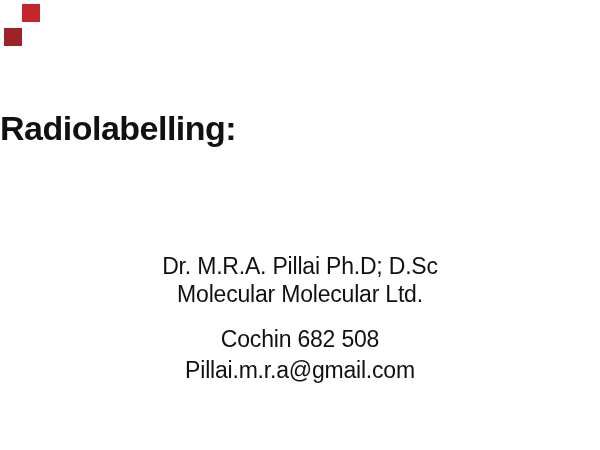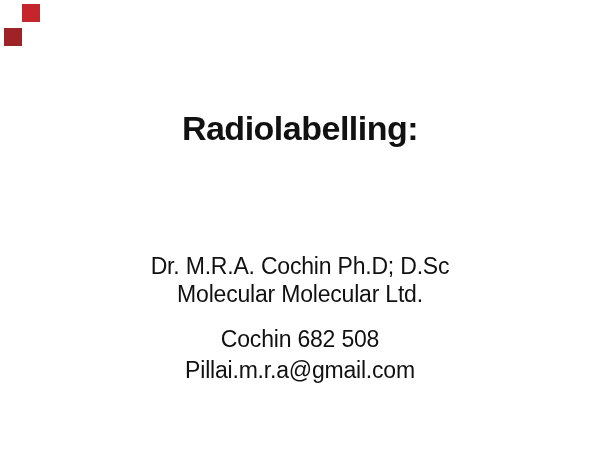--- a/index.html
+++ b/index.html
@@ -25,21 +25,21 @@
     height: 18px;
   }
   .corner-sq.upper { left: 22px; top: 4px; }
   .corner-sq.lower { left: 4px;  top: 28px; }
   .title {
     position: absolute;
     left: 0;
     right: 0;
     top: 104px;
     margin: 0;
-    text-align: center;
+    text-align: left;
     font-size: 34px;
     font-weight: bold;
     line-height: 49px;
     letter-spacing: -0.5px;
     color: #111111;
   }
   .title-line { display: block; }
   .subtitle {
     position: absolute;
     left: 0;
@@ -62,19 +62,19 @@
 
   <div class="corner-sq upper" style="background: rgb(197, 38, 43);"></div>
 
   <div class="corner-sq lower" style="background: rgb(158, 35, 39);"></div>
 
   <h1 class="title">
     <span class="title-line">Radiolabelling:</span>
   </h1>
 
   <div class="subtitle">
-    <div class="sub-line author">Dr. M.R.A. Cochin Ph.D; D.Sc</div>
+    <div class="sub-line author">Dr. M.R.A. Pillai Ph.D; D.Sc</div>
     <div class="sub-line company">Molecular Molecular Ltd.</div>
     <div class="sub-line location">Cochin 682 508</div>
     <div class="sub-line email">Pillai.m.r.a@gmail.com</div>
   </div>
 
 </div>
 
 </body></html>

